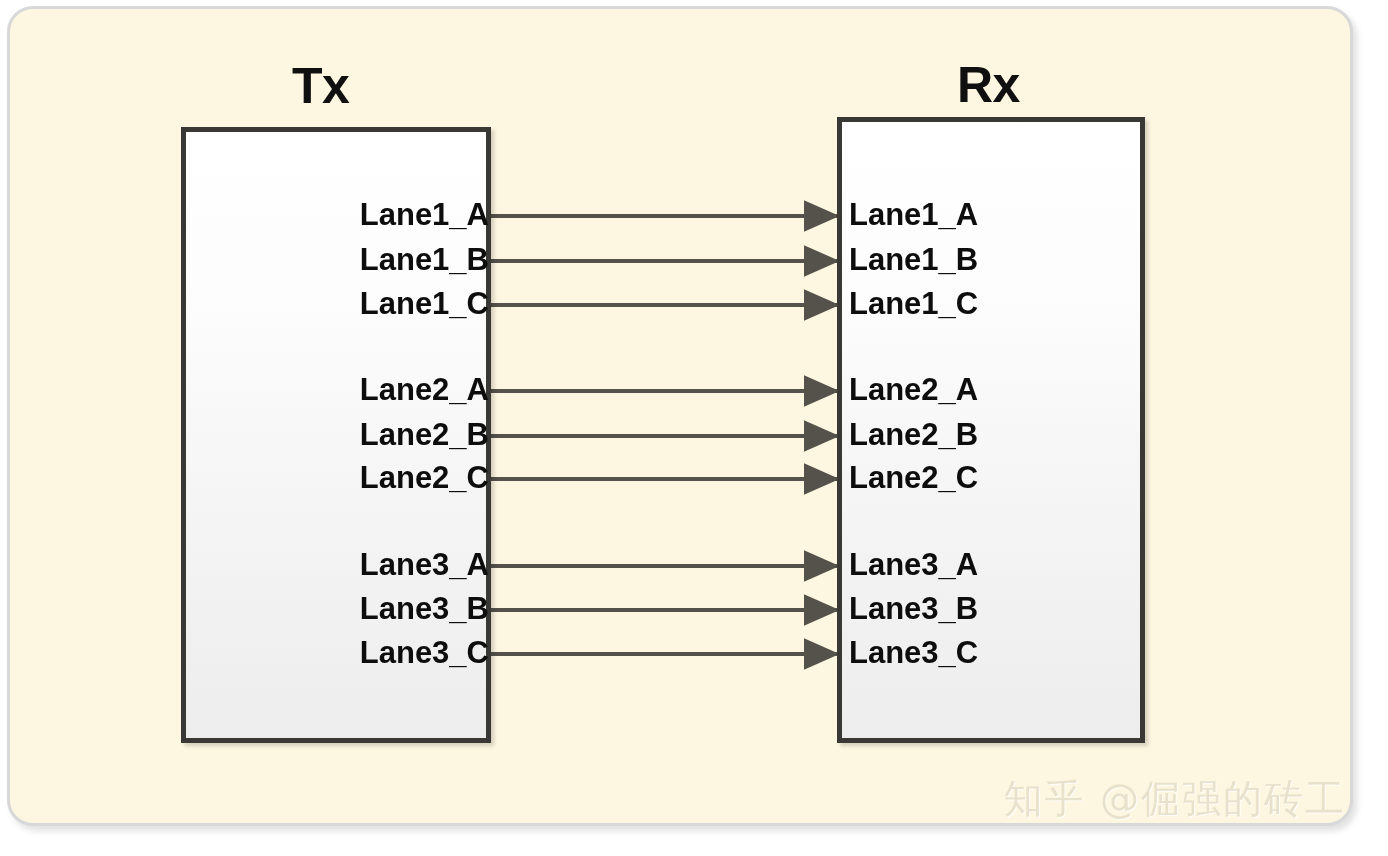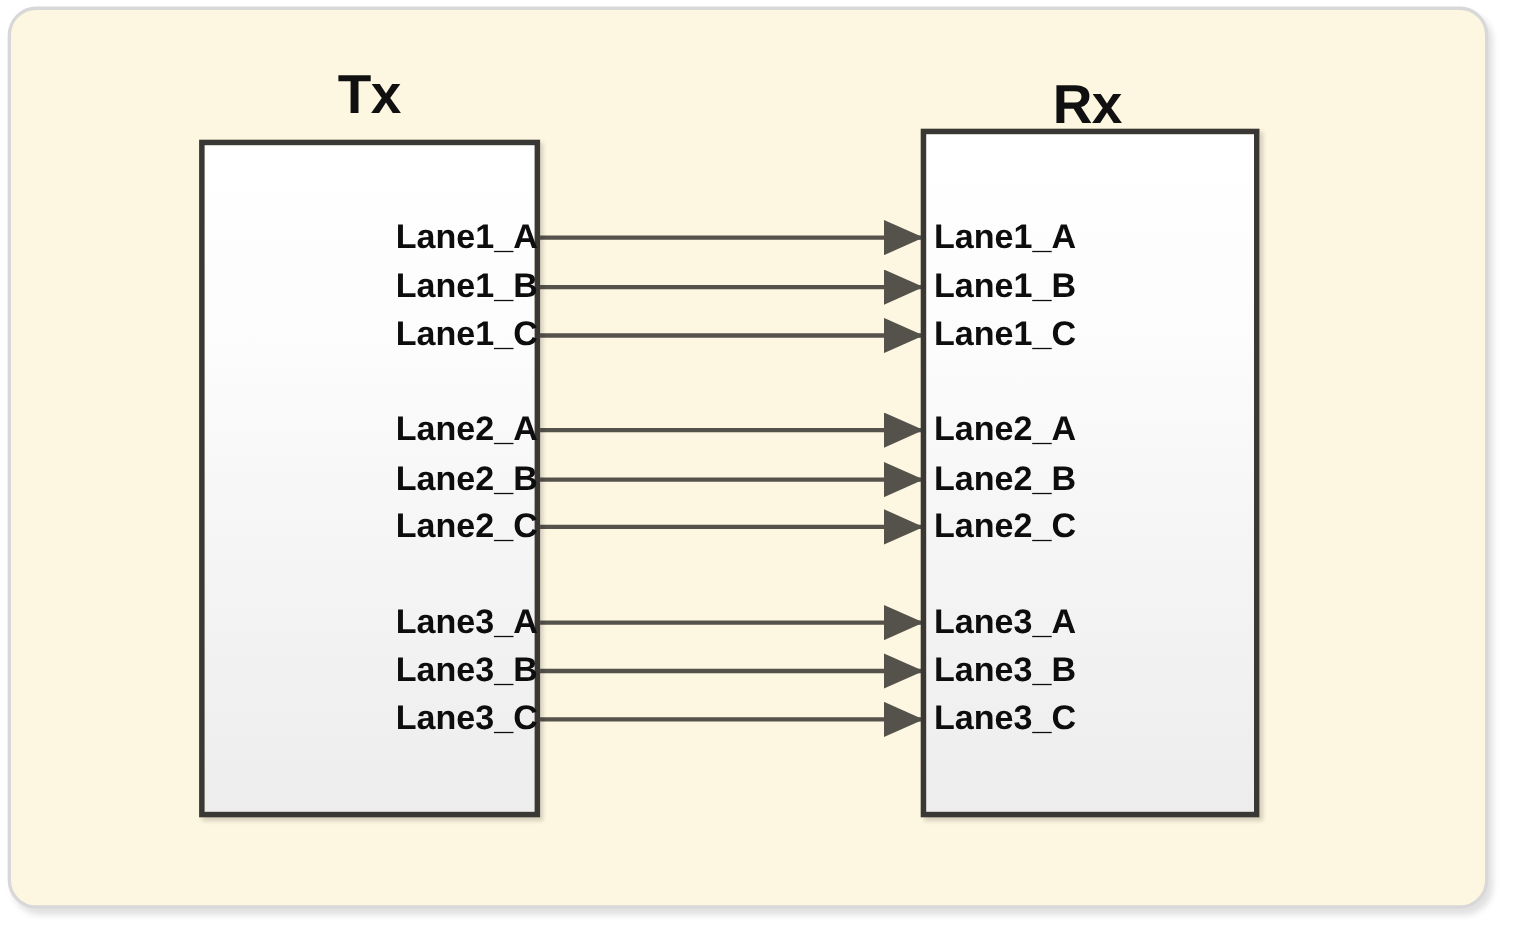--- a/index.html
+++ b/index.html
@@ -46,22 +46,22 @@
   
   .block-title {
     position: absolute;
     font-size: 50px;
     font-weight: bold;
     color: #101010;
     letter-spacing: -0.5px;
     line-height: 1;
     white-space: nowrap;
   }
-  #tx-title { left: 307px; top: 61px; text-align: center; }
-  #rx-title { left: 957px; top: 70px; }
+  #tx-title { left: 292px; top: 61px; text-align: center; }
+  #rx-title { left: 957px; top: 60px; }
 
   
   .chip-box {
     position: absolute;
     background: linear-gradient(to bottom, #ffffff 0%, #fcfcfc 30%, #f4f4f4 65%, #ededed 100%);
     border: 5px solid #3a3834;
     box-sizing: border-box;
     box-shadow: 3px 3px 4px rgba(0,0,0,0.16);
   }
   #tx-box { left: 181px; top: 127px; width: 310px; height: 616px; }
@@ -147,14 +147,15 @@
       <div class="lane-label rx" style="top: 244px;">Lane1_B</div>
       <div class="lane-label rx" style="top: 288px;">Lane1_C</div>
       <div class="lane-label rx" style="top: 374px;">Lane2_A</div>
       <div class="lane-label rx" style="top: 419px;">Lane2_B</div>
       <div class="lane-label rx" style="top: 462px;">Lane2_C</div>
       <div class="lane-label rx" style="top: 549px;">Lane3_A</div>
       <div class="lane-label rx" style="top: 593px;">Lane3_B</div>
       <div class="lane-label rx" style="top: 637px;">Lane3_C</div>
     </div>
 
+  <div class="watermark">知乎 @倔强的砖工</div>
 
 </div>
 
 </body></html>

